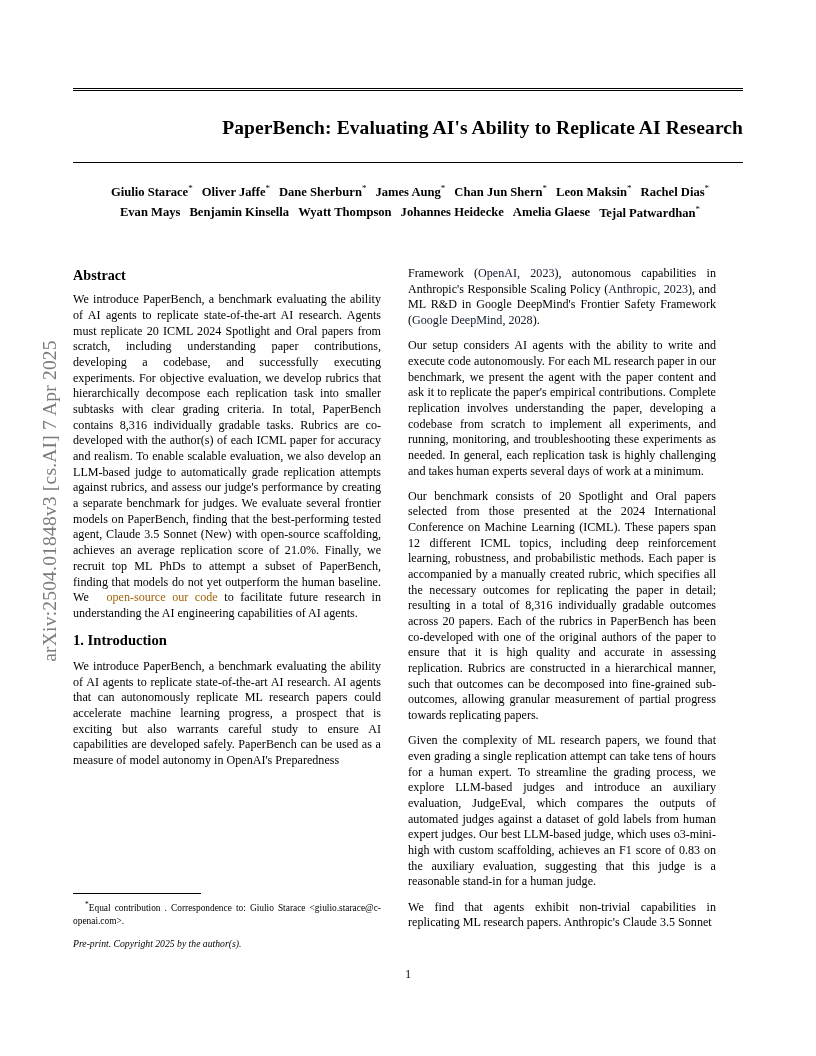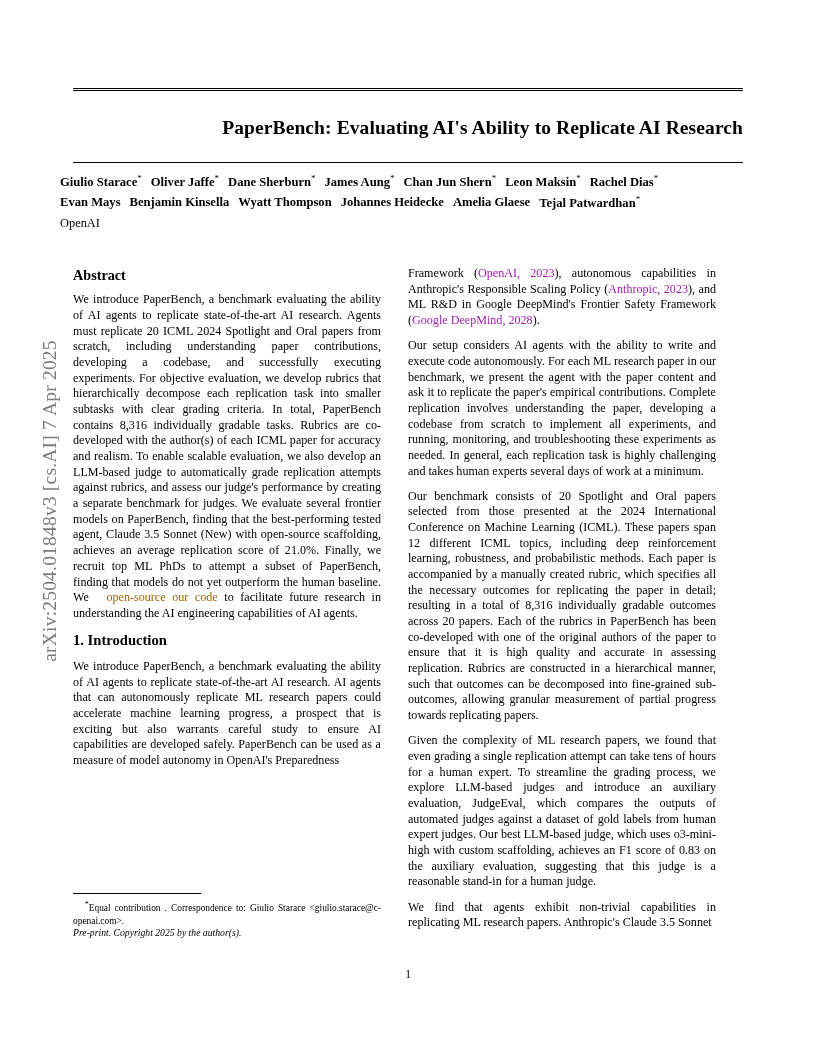--- a/index.html
+++ b/index.html
@@ -58,22 +58,23 @@
     text-align: right;
     letter-spacing: 0.1px;
     margin: 25px 0 23px 0;
     line-height: 1.2;
   }
 
   
   .authors {
     position: absolute;
     left: 60px;
-    top: 172px;
+    top: 182px;
     width: 700px;
+    text-align: center;
     font-size: 12.6px;
     font-weight: bold;
     line-height: 1.52;
   }
   .authors .au { white-space: nowrap; }
   .authors .sep { display: inline-block; width: 9px; }
   .star {
     font-size: 9px;
     vertical-align: super;
     font-weight: normal;
@@ -110,21 +111,21 @@
     margin: 8px 0 9px 0;
     text-align: left;
   }
   p.para {
     margin: 0 0 9.5px 0;
     text-indent: 0;
   }
   p.para:last-child { margin-bottom: 0; }
 
   a.cite, span.cite {
-    color: #a21caf;
+    color: #0f172a;
     text-decoration: none;
   }
   span.link {
     color: #a16207;
     text-decoration: none;
     margin-left: 11px;
   }
 
   
   .footnote {
@@ -140,20 +141,21 @@
     border-top: 0.9px solid #000;
     width: 128px;
     margin-bottom: 6px;
   }
   .footnote .fn-star {
     font-size: 7.5px;
     vertical-align: super;
   }
   .footnote .fn-indent { padding-left: 12px; display: inline; }
   .copyright {
+    margin-top: 11px;
     font-style: italic;
     font-size: 9.7px;
     text-align: left;
   }
 
   
   .page-number {
     position: absolute;
     left: 0;
     top: 968px;
@@ -175,21 +177,20 @@
     <div class="rule-bottom"></div>
   </div>
 
   <div class="authors">
     <div>
       <span class="au"><span>Giulio Starace</span><span class="star">*</span></span><span class="sep"></span><span class="au"><span>Oliver Jaffe</span><span class="star">*</span></span><span class="sep"></span><span class="au"><span>Dane Sherburn</span><span class="star">*</span></span><span class="sep"></span><span class="au"><span>James Aung</span><span class="star">*</span></span><span class="sep"></span><span class="au"><span>Chan Jun Shern</span><span class="star">*</span></span><span class="sep"></span><span class="au"><span>Leon Maksin</span><span class="star">*</span></span><span class="sep"></span><span class="au"><span>Rachel Dias</span><span class="star">*</span></span>
     </div>
     <div>
       <span class="au">Evan Mays</span><span class="sep"></span><span class="au">Benjamin Kinsella</span><span class="sep"></span><span class="au">Wyatt Thompson</span><span class="sep"></span><span class="au">Johannes Heidecke</span><span class="sep"></span><span class="au">Amelia Glaese</span><span class="sep"></span><span class="au"><span>Tejal Patwardhan</span><span class="star">*</span></span>
     </div>
-    <span class="affil">OpenAI</span>
   </div>
 
   <div class="col col-left">
     <div class="abstract-head">Abstract</div>
     <p class="para"><span>We introduce PaperBench, a benchmark evaluating the ability of AI agents to replicate state-of-the-art AI research. Agents must replicate 20 ICML 2024 Spotlight and Oral papers from scratch, including understanding paper contributions, developing a codebase, and successfully executing experiments. For objective evaluation, we develop rubrics that hierarchically decompose each replication task into smaller subtasks with clear grading criteria. In total, PaperBench contains 8,316 individually gradable tasks. Rubrics are co-developed with the author(s) of each ICML paper for accuracy and realism. To enable scalable evaluation, we also develop an LLM-based judge to automatically grade replication attempts against rubrics, and assess our judge's performance by creating a separate benchmark for judges. We evaluate several frontier models on PaperBench, finding that the best-performing tested agent, Claude 3.5 Sonnet (New) with open-source scaffolding, achieves an average replication score of 21.0%. Finally, we recruit top ML PhDs to attempt a subset of PaperBench, finding that models do not yet outperform the human baseline. We </span><span class="link">open-source our code</span><span> to facilitate future research in understanding the AI engineering capabilities of AI agents.</span></p>
 
     <div class="section-head">1. Introduction</div>
     <p class="para">We introduce PaperBench, a benchmark evaluating the ability of AI agents to replicate state-of-the-art AI research. AI agents that can autonomously replicate ML research papers could accelerate machine learning progress, a prospect that is exciting but also warrants careful study to ensure AI capabilities are developed safely. PaperBench can be used as a measure of model autonomy in OpenAI's Preparedness</p>
   </div>
 

